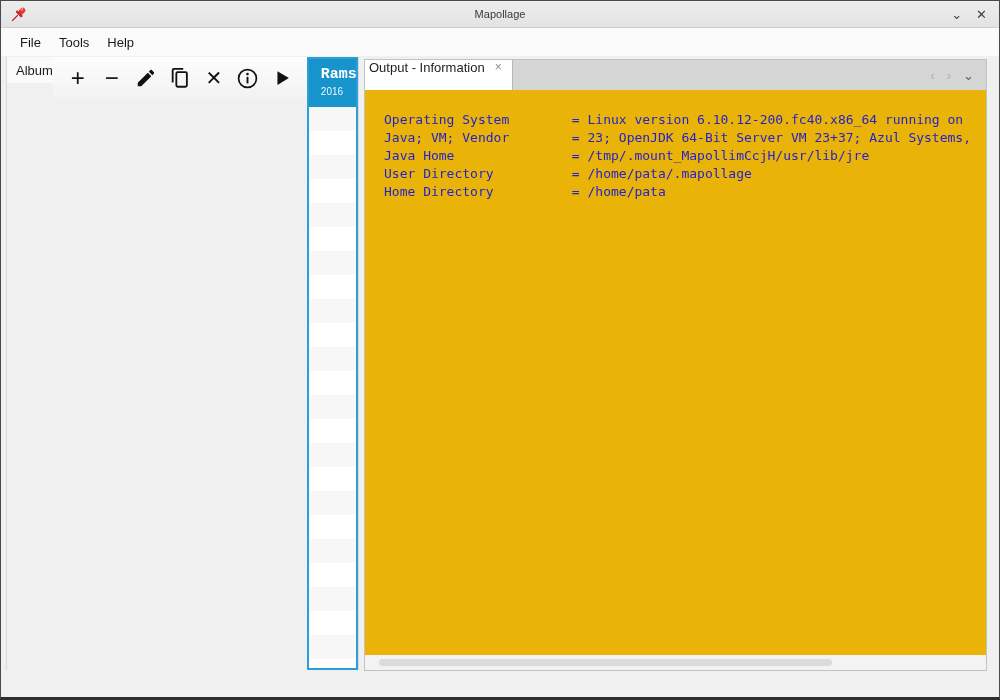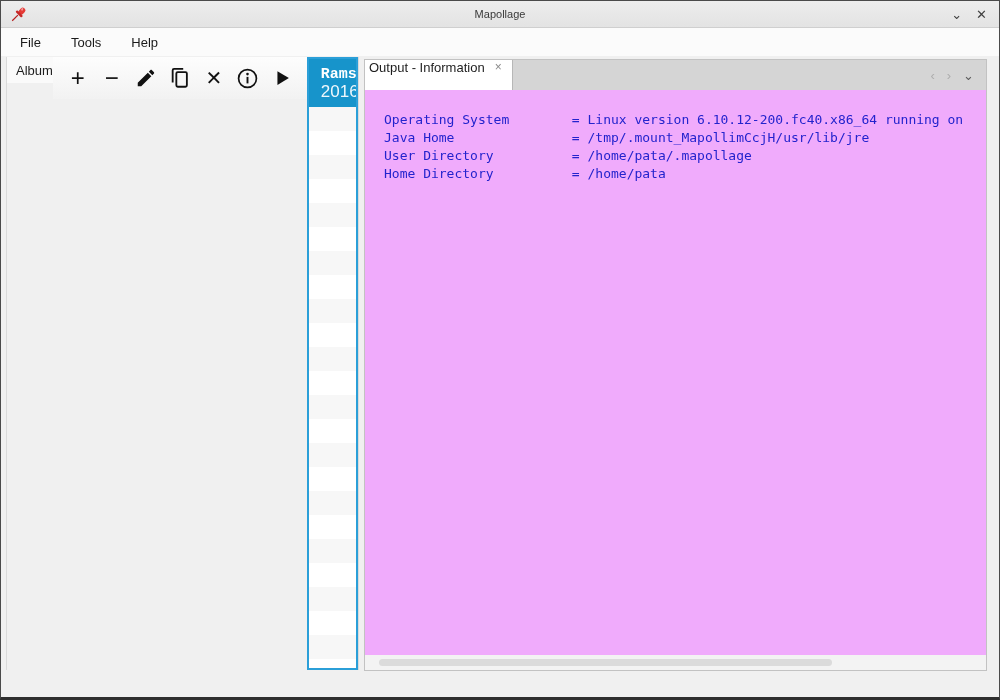--- a/index.html
+++ b/index.html
@@ -16,21 +16,21 @@
   }
   .app-icon { margin-left:8px; width:20px; height:20px; display:flex; align-items:center; justify-content:center; }
   .title-text {
     position:absolute; left:0; right:0; text-align:center;
     font-size:11px; color:#3a3a3a;
   }
   .win-controls { margin-left:auto; display:flex; align-items:center; gap:14px; padding-right:12px; z-index:2; }
   .win-btn { font-size:13px; color:#3f3f3f; cursor:default; line-height:1; }
   
   .menubar {
-    height:28px; background:#fbfbfb; display:flex; align-items:center; padding-left:10px; gap:12px;
+    height:28px; background:#fbfbfb; display:flex; align-items:center; padding-left:10px; gap:0;
   }
   .menu-item { font-size:13px; color:#1a1a1a; padding:4px 9px; }
   
   .main { position:absolute; top:56px; left:0; right:0; bottom:0; background:#f0f0f0; }
   
   .left-panel {
     position:absolute; left:5px; top:0; width:353px; height:613px;
     display:flex; 
     border-left:1px solid #dadada; border-right:1px solid #dadada;
   }
@@ -38,39 +38,39 @@
   .panel-header { height:26px; background:#fafafa; display:flex; align-items:center; padding-left:9px;
     font-size:13px; color:#1c1c1c; flex:none; }
   .toolbar { height:42px; background:linear-gradient(#fdfdfd,#f2f2f2); display:flex; align-items:center;
     justify-content:space-around; padding:0 8px; flex:none; }
   .tool-btn { width:34px; height:34px; display:flex; align-items:center; justify-content:center; color:#111; }
   .glyph { font-size:24px; font-weight:400; line-height:1; color:#111; }
   .glyph.small { font-size:20px; }
   .album-list { flex:1; border:2px solid #2b9fd8; background:#fff; display:flex; flex-direction:column; overflow:hidden; }
   .sel-item { height:48px; background:#1794cb; color:#fff; padding:6px 0 0 12px; }
   .sel-title { font-size:15px; font-weight:bold; line-height:19px;font-family:Liberation Mono, monospace; }
-  .sel-sub { font-size:17px; line-height:15px; color:#eef7fc; }
+  .sel-sub { font-size:10px; line-height:15px; color:#eef7fc; }
   .list-rest { flex:1;
     background:repeating-linear-gradient(to bottom,#f7f7f7 0px,#f7f7f7 24px,#ffffff 24px,#ffffff 48px); }
   
   .right-panel {
     position:absolute; left:363px; top:2px; width:623px; height:612px;
     border:1px solid #c2c2c2; background:#fff; display:flex; flex-direction:column;
   }
   .tabstrip { height:30px; background:#d5d5d5; display:flex; align-items:stretch; flex:none; }
   .tab {
     background:#fff; border-right:1px solid #b7b7b7; display:flex; align-items:flex-start;
     padding:0 10px 0 4px; gap:10px;
   }
   .tab-label { font-size:13px; color:#1d1d1d; }
   .tab-close { font-size:12px; color:#8a8a8a; }
   .tab-nav { margin-left:auto; display:flex; align-items:center; gap:12px; padding-right:12px; }
   .nav-chev { font-size:13px; color:#adadad; }
   .nav-chev.active { color:#5d5d5d; }
-  .output-area { flex:1; background:#f0abfc; overflow:hidden; padding:21px 12px 0 19px; }
+  .output-area { flex:1; background:#eab308; overflow:hidden; padding:21px 12px 0 19px; }
   .output-area div {
     font-family:"DejaVu Sans Mono", monospace; font-size:13px; line-height:18px;
     color:#2323cd; white-space:pre;
   }
   .hscroll { height:15px; background:#f3f3f3; flex:none; position:relative; }
   .hscroll-thumb { position:absolute; left:14px; top:4px; width:453px; height:7px; background:#dbdbdb; border-radius:4px; }
   
   svg { display:block; }
 </style>
 </head>
@@ -168,20 +168,21 @@
         </div>
         <div class="tab-nav">
           <span class="nav-chev">‹</span>
           <span class="nav-chev">›</span>
           <span class="nav-chev active">⌄</span>
         </div>
       </div>
 
       <div class="output-area">
           <div>Operating System        = Linux version 6.10.12-200.fc40.x86_64 running on</div>
+          <div>Java; VM; Vendor        = 23; OpenJDK 64-Bit Server VM 23+37; Azul Systems,</div>
           <div>Java Home               = /tmp/.mount_MapollimCcjH/usr/lib/jre</div>
           <div>User Directory          = /home/pata/.mapollage</div>
           <div>Home Directory          = /home/pata</div>
         </div>
 
       <div class="hscroll">
         <div class="hscroll-thumb"></div>
       </div>
     </div>
 

